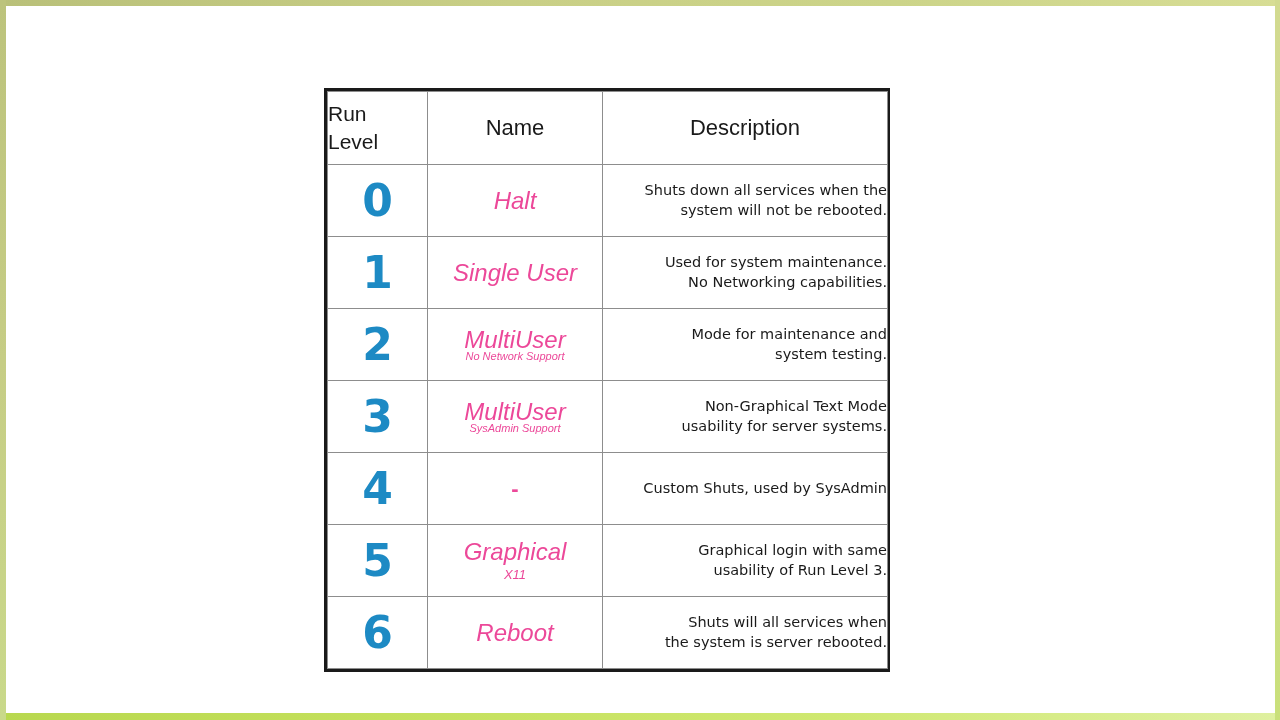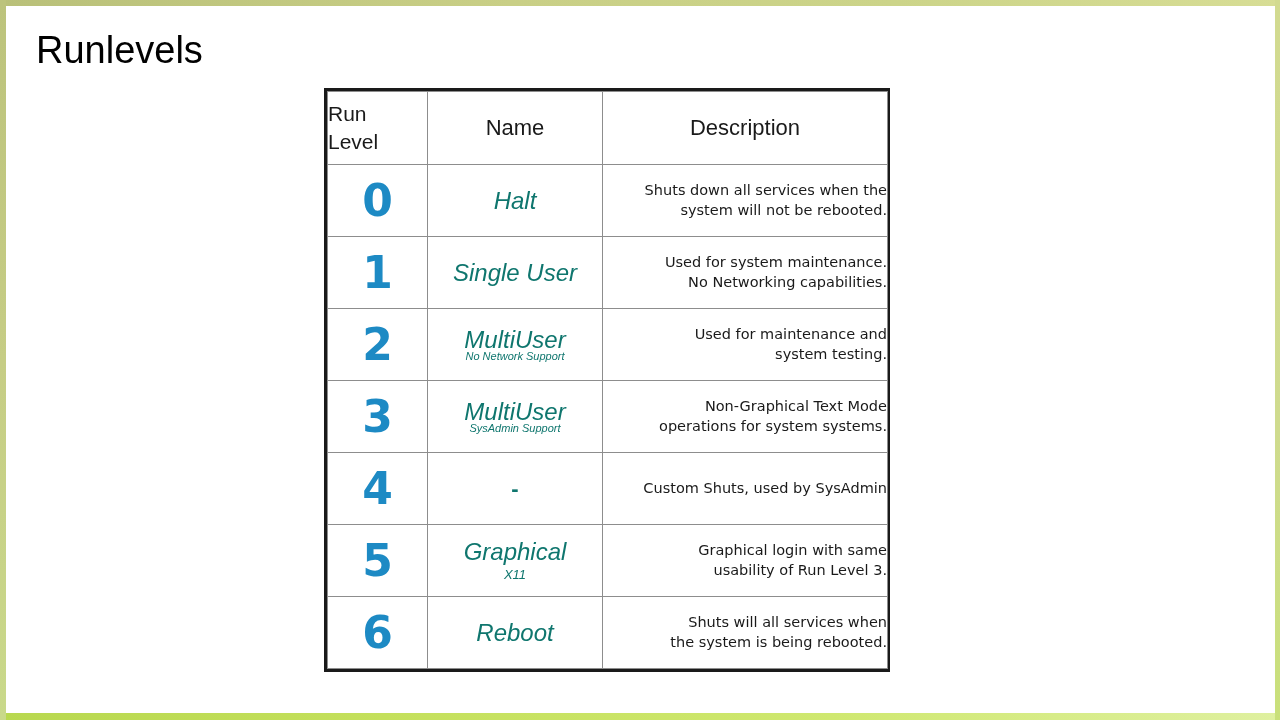--- a/index.html
+++ b/index.html
@@ -112,21 +112,21 @@
     color: #1d8ac4;
     font-size: 44px;
     font-weight: bold;
     line-height: 1;
     font-family: "DejaVu Sans", sans-serif;
   }
 
   
   td.name {
     text-align: center;
-    color: #0f766e;
+    color: #ec4899;
     font-style: italic;
     line-height: 1.05;
     padding: 2px 4px;
   }
   td.name .n-main {
     display: block;
     font-size: 24px;
     font-style: italic;
     white-space: nowrap;
   }
@@ -163,21 +163,20 @@
 </head>
 <body>
 
 <div id="slide">
 
   <div class="edge edge-top"></div>
   <div class="edge edge-bottom"></div>
   <div class="edge edge-left"></div>
   <div class="edge edge-right"></div>
 
-  <div id="title">Runlevels</div>
 
   <div id="table-wrap">
     <table class="runlevels">
       <colgroup>
         <col class="c-level">
         <col class="c-name">
         <col class="c-desc">
       </colgroup>
       <thead>
         <tr>
@@ -203,29 +202,29 @@
               <span class="n-main">Single User</span>
             </td>
             <td class="desc"><span>Used for system maintenance.</span><br><span>No Networking capabilities.</span></td>
           </tr>
           <tr>
             <td class="level">2</td>
             <td class="name">
               <span class="n-main">MultiUser</span>
               <span class="n-sub">No Network Support</span>
             </td>
-            <td class="desc"><span>Used for maintenance and</span><br><span>system testing.</span></td>
+            <td class="desc"><span>Mode for maintenance and</span><br><span>system testing.</span></td>
           </tr>
           <tr>
             <td class="level">3</td>
             <td class="name">
               <span class="n-main">MultiUser</span>
               <span class="n-sub">SysAdmin Support</span>
             </td>
-            <td class="desc"><span>Non-Graphical Text Mode</span><br><span>operations for system systems.</span></td>
+            <td class="desc"><span>Non-Graphical Text Mode</span><br><span>usability for server systems.</span></td>
           </tr>
           <tr>
             <td class="level">4</td>
             <td class="name dash">
               <span class="n-main">-</span>
             </td>
             <td class="desc"><span>Custom Shuts, used by SysAdmin</span></td>
           </tr>
           <tr>
             <td class="level">5</td>
@@ -233,19 +232,19 @@
               <span class="n-main">Graphical</span>
               <span class="n-sub x11">X11</span>
             </td>
             <td class="desc"><span>Graphical login with same</span><br><span>usability of Run Level 3.</span></td>
           </tr>
           <tr>
             <td class="level">6</td>
             <td class="name">
               <span class="n-main">Reboot</span>
             </td>
-            <td class="desc"><span>Shuts will all services when</span><br><span>the system is being rebooted.</span></td>
+            <td class="desc"><span>Shuts will all services when</span><br><span>the system is server rebooted.</span></td>
           </tr>
         </tbody>
     </table>
   </div>
 
 </div>
 
 </body></html>

